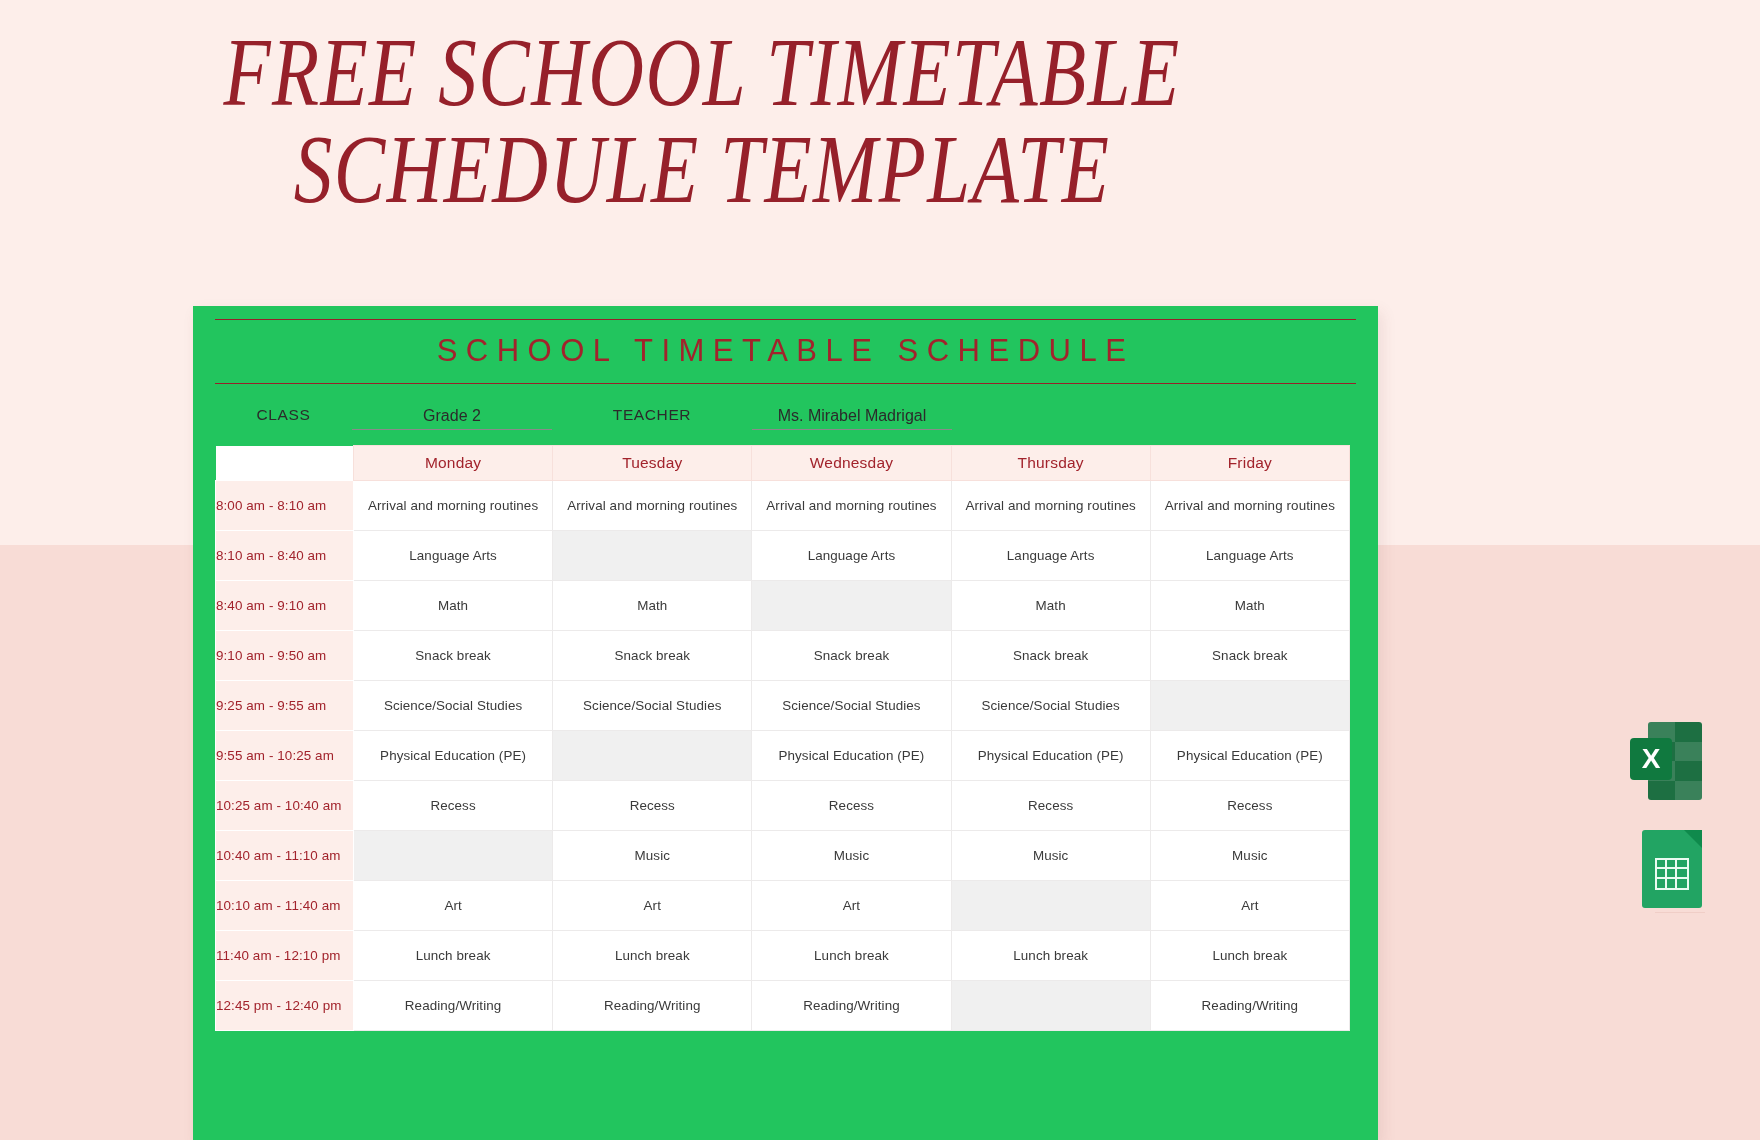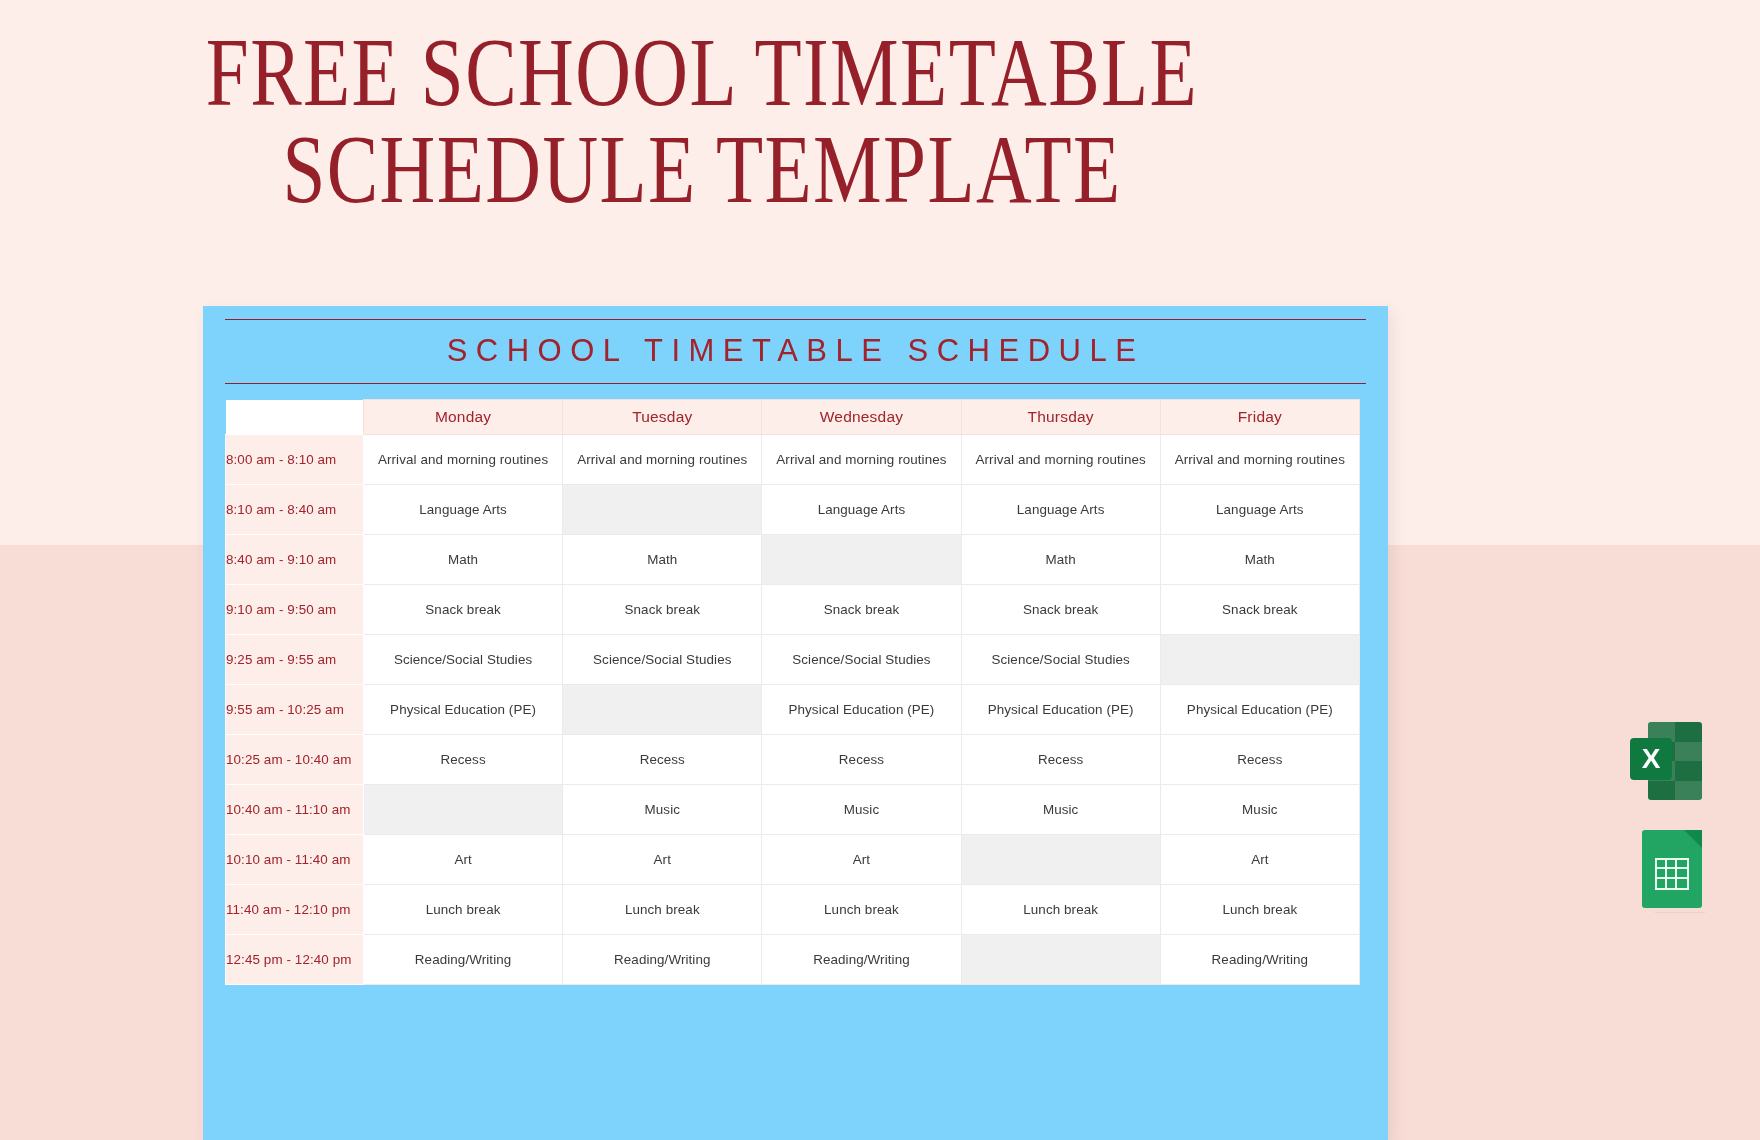--- a/index.html
+++ b/index.html
@@ -25,20 +25,21 @@
     left: 0; top: 545px; width: 1760px; height: 595px;
     background: #f8dcd6;
   }
 
   
   #hero {
     position: absolute;
     left: 0; top: 0; width: 1404px;
     text-align: center;
     z-index: 5;
+    font-style: italic;
   }
   #hero-title {
     font-family: "Liberation Serif", serif;
     color: #96202a;
     font-size: 83px;
     line-height: 82px;
     letter-spacing: 1.5px;
     font-weight: 400;
     padding-top: 20px;
     transform: scaleY(1.18) scaleX(0.93);
@@ -53,25 +54,25 @@
     font-weight: 400;
     letter-spacing: -0.2px;
     max-width: 1060px;
     margin-left: auto;
     margin-right: auto;
   }
 
   
   #doc-card {
     position: absolute;
-    left: 203px;
+    left: 193px;
     top: 306px;
     width: 1185px;
     height: 834px;
-    background: #7dd3fc;
+    background: #22c55e;
     box-shadow: 4px 6px 14px rgba(120, 60, 60, 0.10);
     z-index: 10;
     overflow: hidden;
   }
   #doc-inner {
     padding: 0 22px;
   }
 
   #doc-title-block {
     margin-top: 13px;
@@ -244,20 +245,26 @@
   </div>
 </div>
 
 <div id="doc-card">
   <div id="doc-inner">
 
     <div id="doc-title-block">
       <div id="doc-title">SCHOOL TIMETABLE SCHEDULE</div>
     </div>
 
+    <div id="meta-row">
+      <div class="meta-label" id="meta-class-label">CLASS</div>
+      <div class="meta-value" id="meta-class-value">Grade 2</div>
+      <div class="meta-label" id="meta-teacher-label">TEACHER</div>
+      <div class="meta-value" id="meta-teacher-value">Ms. Mirabel Madrigal</div>
+    </div>
 
     <table id="timetable">
       <colgroup>
         <col class="time-col">
         <col class="day-col">
           <col class="day-col">
           <col class="day-col">
           <col class="day-col">
           <col class="day-col">
       </colgroup>

